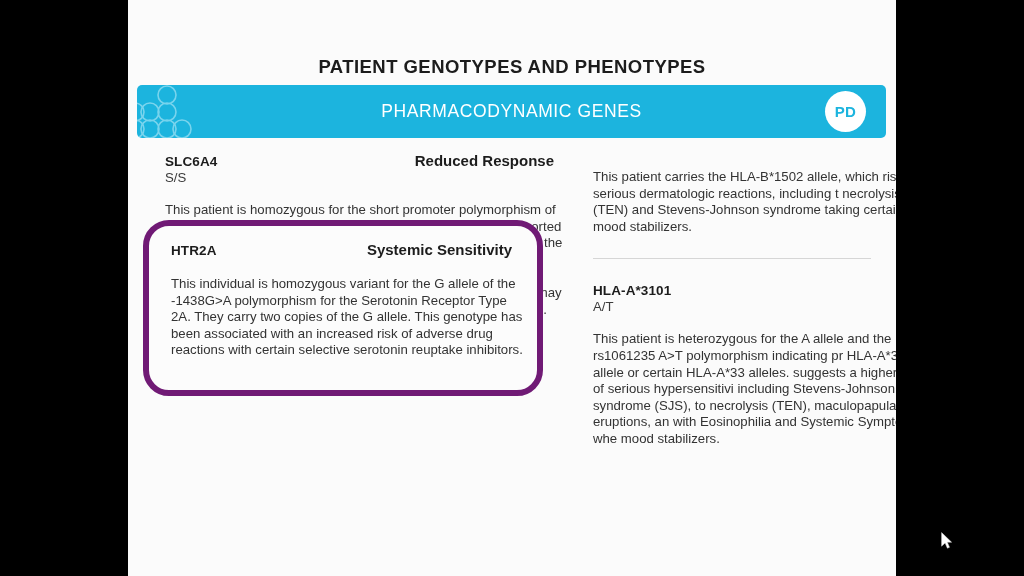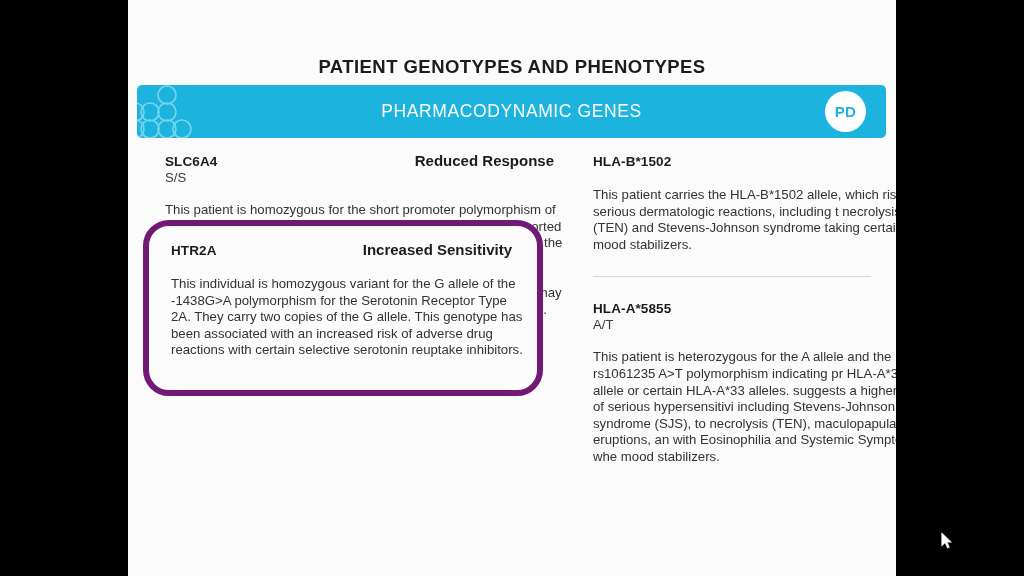--- a/index.html
+++ b/index.html
@@ -227,41 +227,37 @@
         <div class="gene-genotype">S/S</div>
         <div class="gene-desc">This patient is homozygous for the short promoter polymorphism of the serotonin transporter gene. The short promoter allele is reported to decrease expression of the serotonin transporter compared to the homozygous long promoter allele. The patient may have a decreased likelihood of response to selective serotonin reuptake inhibitors due to the presence of the short form of the gene and may benefit from medications with an alternative mechanism of action.</div>
       </div>
 
     </div>
 
     <div id="htr2a-callout">
       <div id="htr2a-inner">
         <div class="gene-head">
           <span class="gene-name">HTR2A</span>
-          <span class="gene-phenotype">Increased Sensitivity</span>
+          <span class="gene-phenotype">Systemic Sensitivity</span>
         </div>
         <div class="gene-desc">This individual is homozygous variant for the G allele of the -1438G&gt;A polymorphism for the Serotonin Receptor Type 2A. They carry two copies of the G allele. This genotype has been associated with an increased risk of adverse drug reactions with certain selective serotonin reuptake inhibitors.</div>
       </div>
     </div>
 
     <div id="right-column" class="column">
 
       <div class="gene-block">
-        <div class="gene-head">
-          <span class="gene-name">HLA-B*1502</span>
-          <span class="gene-phenotype"></span>
-        </div>
         <div class="gene-desc">This patient carries the HLA-B*1502 allele, which risk of serious dermatologic reactions, including t necrolysis (TEN) and Stevens-Johnson syndrome taking certain mood stabilizers.</div>
       </div>
 
       <div class="divider"></div>
 
       <div class="gene-block">
         <div class="gene-head">
-          <span class="gene-name">HLA-A*5855</span>
+          <span class="gene-name">HLA-A*3101</span>
           <span class="gene-phenotype"></span>
         </div>
         <div class="gene-genotype">A/T</div>
         <div class="gene-desc">This patient is heterozygous for the A allele and the rs1061235 A&gt;T polymorphism indicating pr HLA-A*3101 allele or certain HLA-A*33 alleles. suggests a higher risk of serious hypersensitivi including Stevens-Johnson syndrome (SJS), to necrolysis (TEN), maculopapular eruptions, an with Eosinophilia and Systemic Symptoms whe mood stabilizers.</div>
       </div>
 
     </div>
 
   </div>
 

